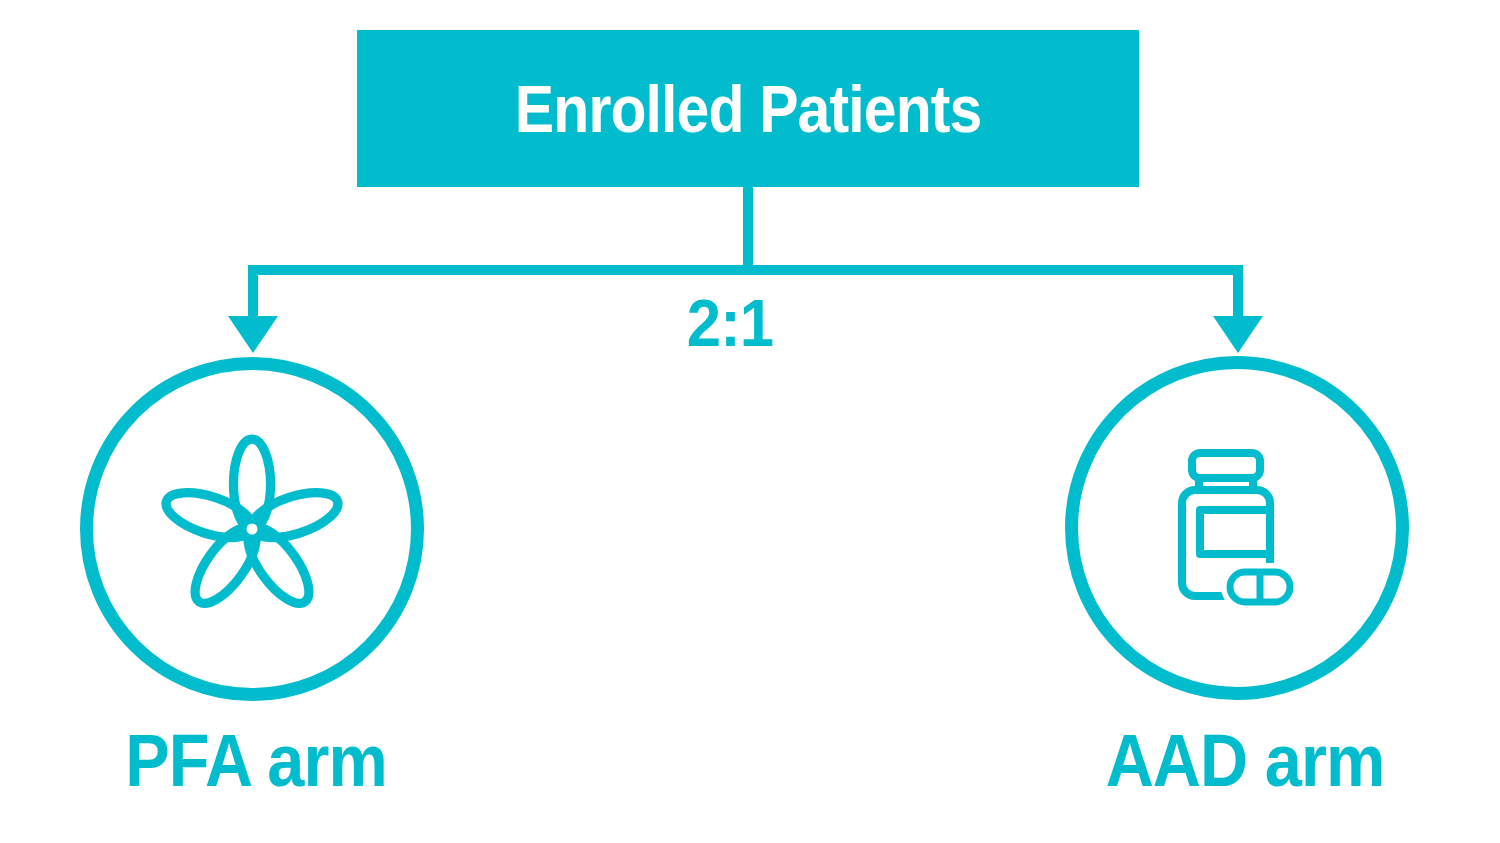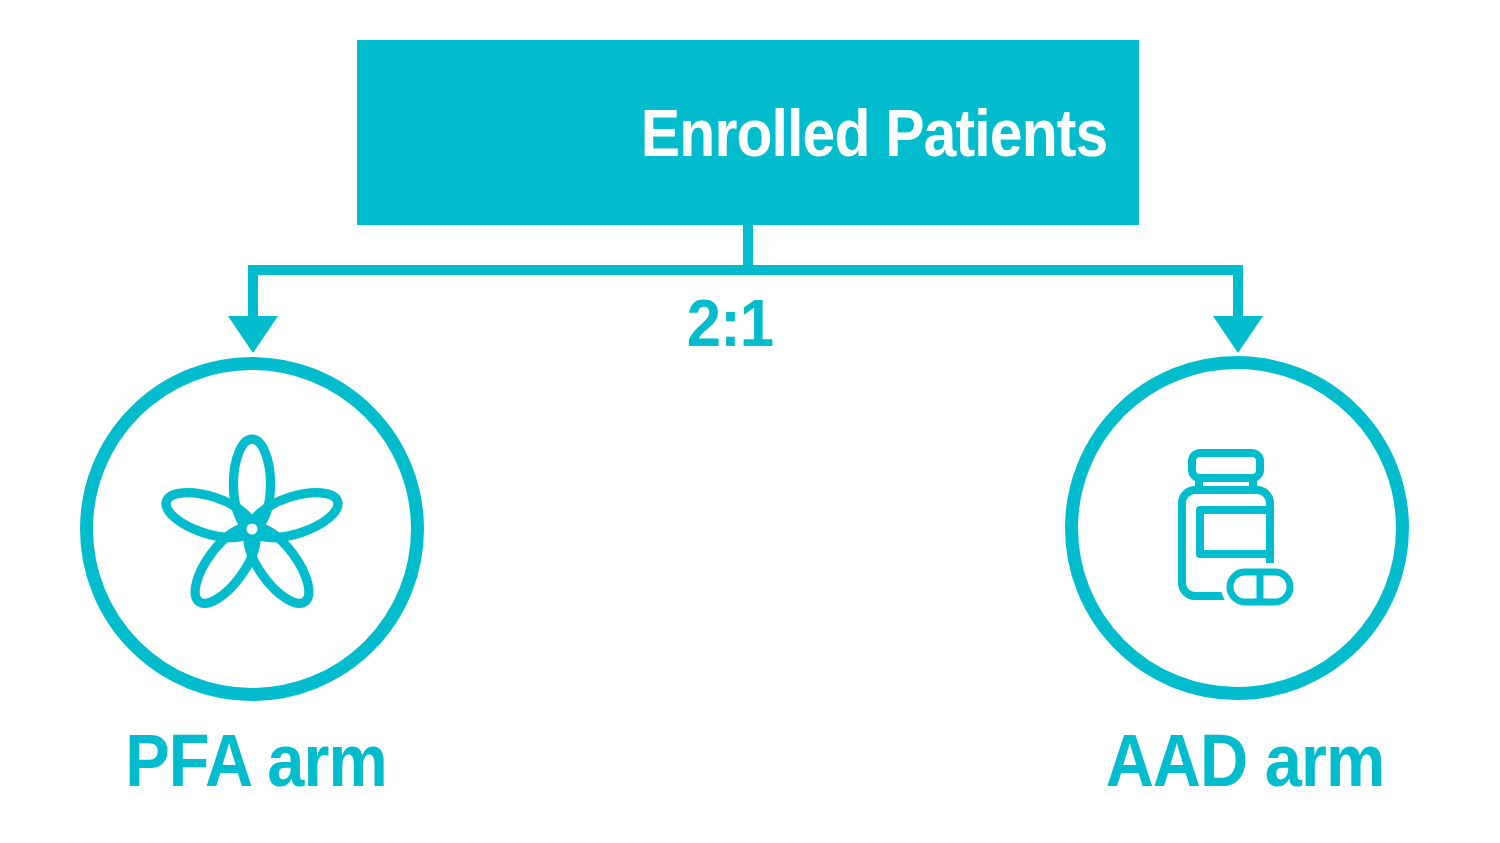--- a/index.html
+++ b/index.html
@@ -12,23 +12,23 @@
   #canvas{
     position:relative;
     width:1500px;height:843px;
     background:var(--background-color);
     font-family:"Liberation Sans", sans-serif;
     overflow:hidden;
     color:var(--accent-color);
   }
   
   .root-node{
-    position:absolute;left:357px;top:30px;width:782px;height:185px;
+    position:absolute;left:357px;top:30px;width:782px;height:157px;
     background:var(--accent-color);
-    display:flex;align-items:center;justify-content:flex-end;margin-top:10px;
+    display:flex;align-items:center;justify-content:center;
   }
   .root-node .node-label{
     color:var(--text-on-accent);
     font-size:67px;font-weight:700;letter-spacing:-1px;
     transform:scaleX(.88);transform-origin:center;
     white-space:nowrap;
   }
   
   .line{position:absolute;background:var(--accent-color);}
   .stem{left:743px;top:187px;width:10px;height:83px;}

